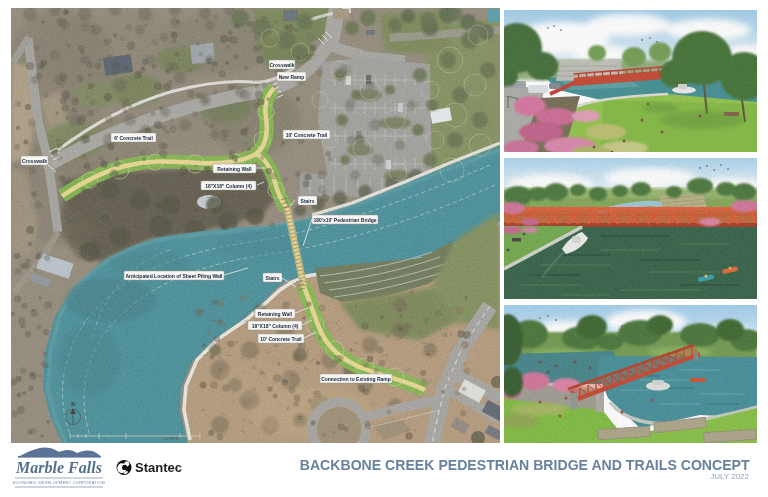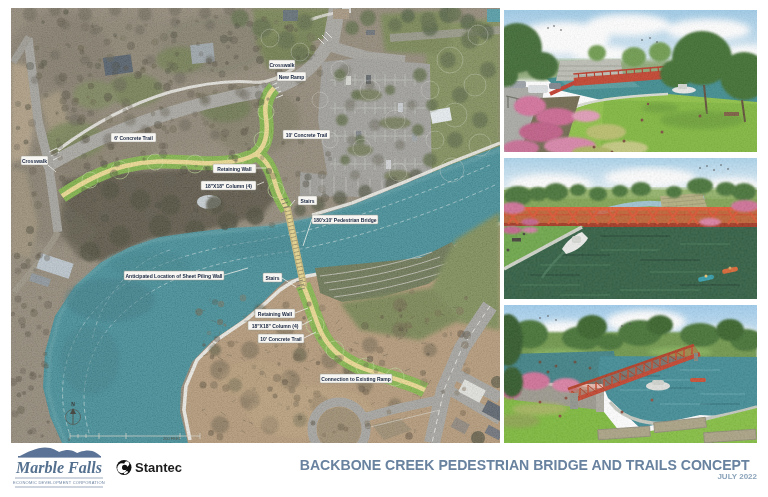--- a/index.html
+++ b/index.html
@@ -1415,15 +1415,15 @@
 <circle cx="9" cy="9.5" r="7.5" fill="#111"></circle>
 <ellipse cx="6.9" cy="10.2" rx="4.6" ry="5" fill="#fff"></ellipse>
 <ellipse cx="11.6" cy="6.2" rx="2.5" ry="2.9" fill="#fff" transform="rotate(28 11.6 6.2)"></ellipse>
 <circle cx="9.7" cy="9.4" r="2.7" fill="#111"></circle>
 <ellipse cx="10.9" cy="14.6" rx="2.3" ry="1.1" fill="#fff" transform="rotate(-30 10.9 14.6)"></ellipse>
 <text x="20" y="14" font-size="13" font-weight="bold" fill="#1c1c1c" font-family="Liberation Sans, sans-serif">Stantec</text>
 </svg>
 
 <div class="abs" style="right:18px;top:455.5px;text-align:right;color:#68829f;font-weight:bold;font-size:15px;white-space:nowrap;transform:scaleX(0.94);transform-origin:right center">BACKBONE CREEK PEDESTRIAN BRIDGE AND TRAILS CONCEPT</div>
 
-<div class="abs" style="right:11px;top:472px;text-align:right;color:#8aa3ba;font-size:8px;font-weight:bold">JULY 2022</div>
+<div class="abs" style="right:19px;top:472px;text-align:right;color:#8aa3ba;font-size:8px;font-weight:normal">JULY 2022</div>
 
 </div>
 
 </body></html>

